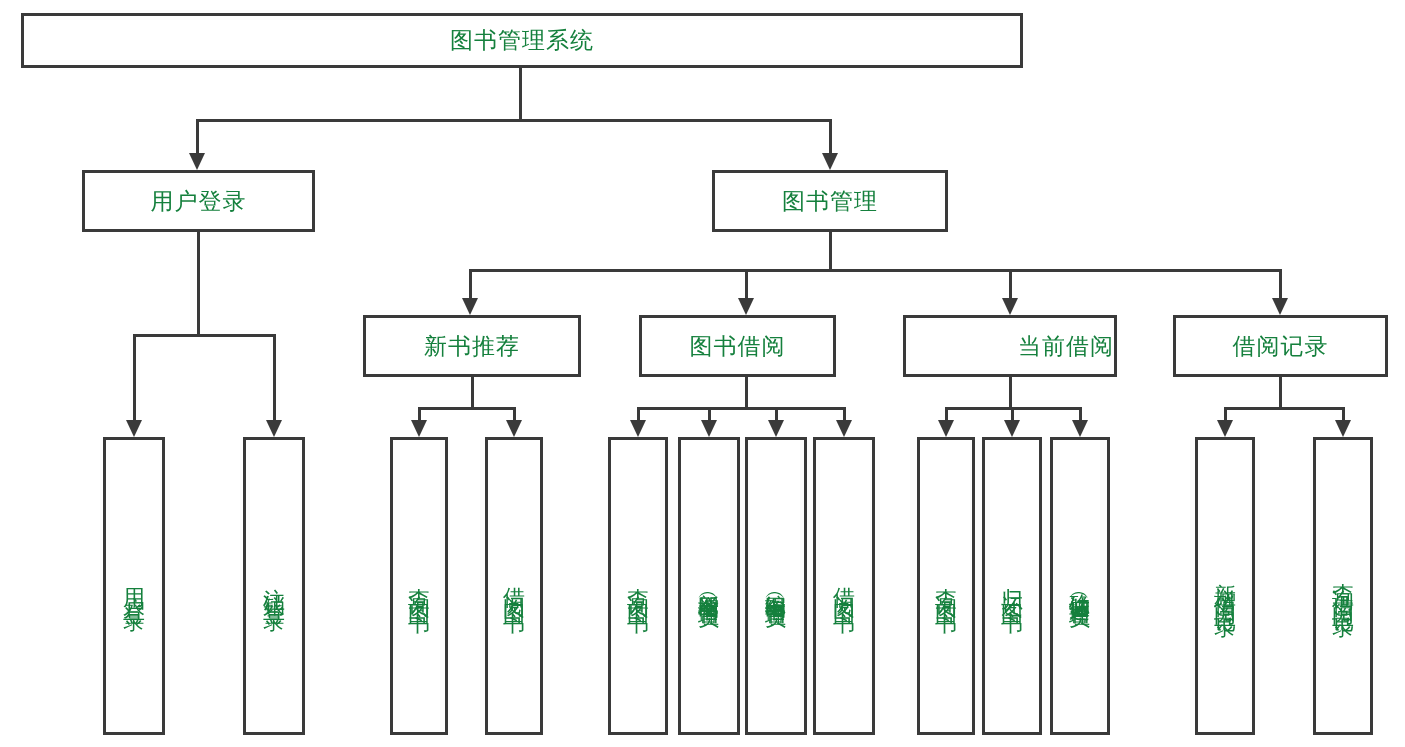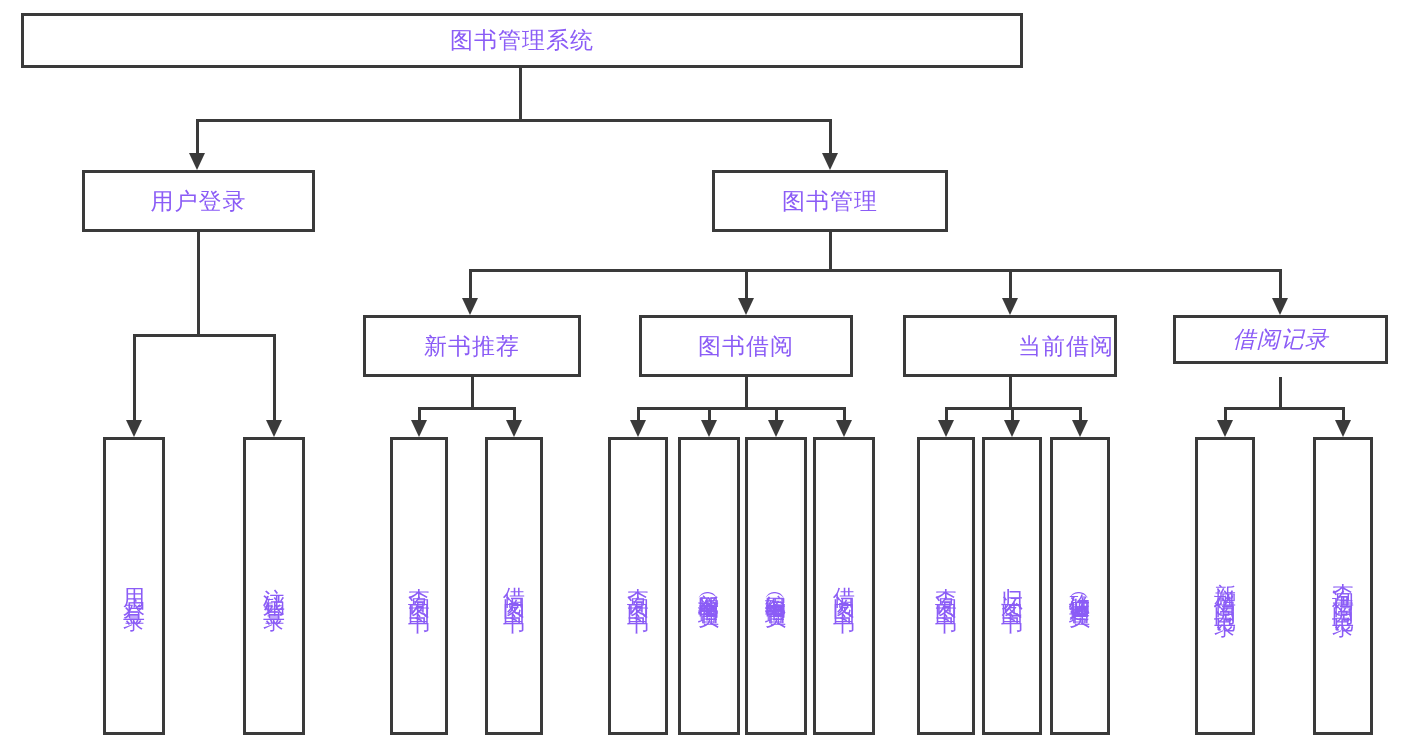--- a/index.html
+++ b/index.html
@@ -12,21 +12,21 @@
     overflow:hidden;
   }
   .b{
     position:absolute;
     box-sizing:border-box;
     border:3px solid #3a3a3a;
     background:#ffffff;
     display:flex;align-items:center;justify-content:center;
     font-size:23px;
     letter-spacing:1px;
-    color:#8b5cf6;
+    color:#15803d;
   }
   .leaf{font-size:22px;}
   .vtext{
     writing-mode:vertical-rl;
     text-orientation:mixed;
     letter-spacing:8px;
     line-height:1;
     white-space:nowrap;
   }
   .leaf.long .vtext{letter-spacing:2px;font-size:21px;}
@@ -119,27 +119,27 @@
   <div class="b" style="left:82px;top:170px;width:233px;height:62px;">
     <span>用户登录</span>
   </div>
   <div class="b" style="left:712px;top:170px;width:236px;height:62px;">
     <span>图书管理</span>
   </div>
 
   <div class="b" style="left:363px;top:315px;width:218px;height:62px;">
     <span>新书推荐</span>
   </div>
-  <div class="b" style="left:639px;top:315px;width:214px;height:62px;">
+  <div class="b" style="left:639px;top:315px;width:197px;height:62px;">
     <span>图书借阅</span>
   </div>
   <div class="b" style="left:903px;top:315px;width:214px;height:62px;justify-content:flex-end;">
     <span>当前借阅</span>
   </div>
-  <div class="b" style="left:1173px;top:315px;width:215px;height:49px;font-style:italic;">
+  <div class="b" style="left:1173px;top:315px;width:215px;height:62px;">
     <span>借阅记录</span>
   </div>
 
   <div class="b leaf" style="left:103px;top:437px;width:62px;height:298px;">
     <span class="vtext">用户登录</span>
   </div>
   <div class="b leaf" style="left:243px;top:437px;width:62px;height:298px;">
     <span class="vtext">注销登录</span>
   </div>
 

